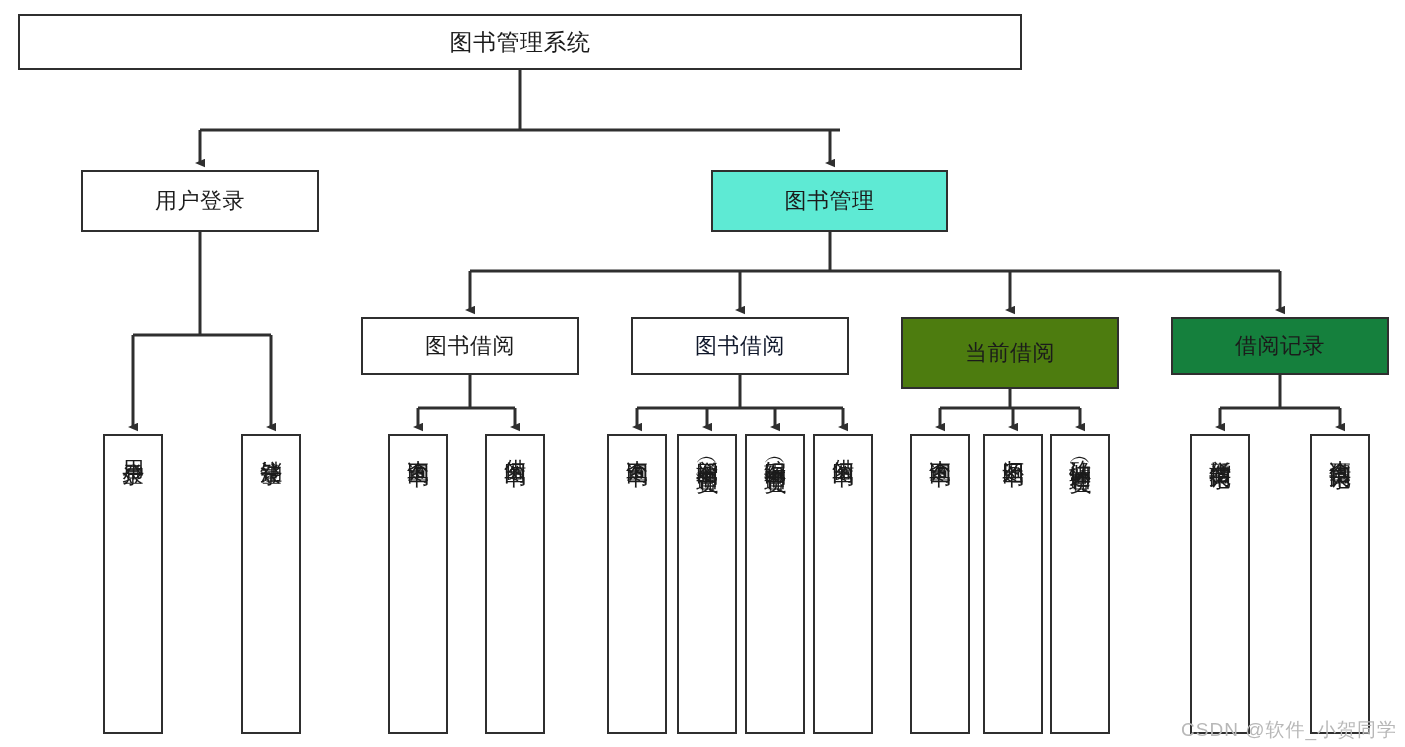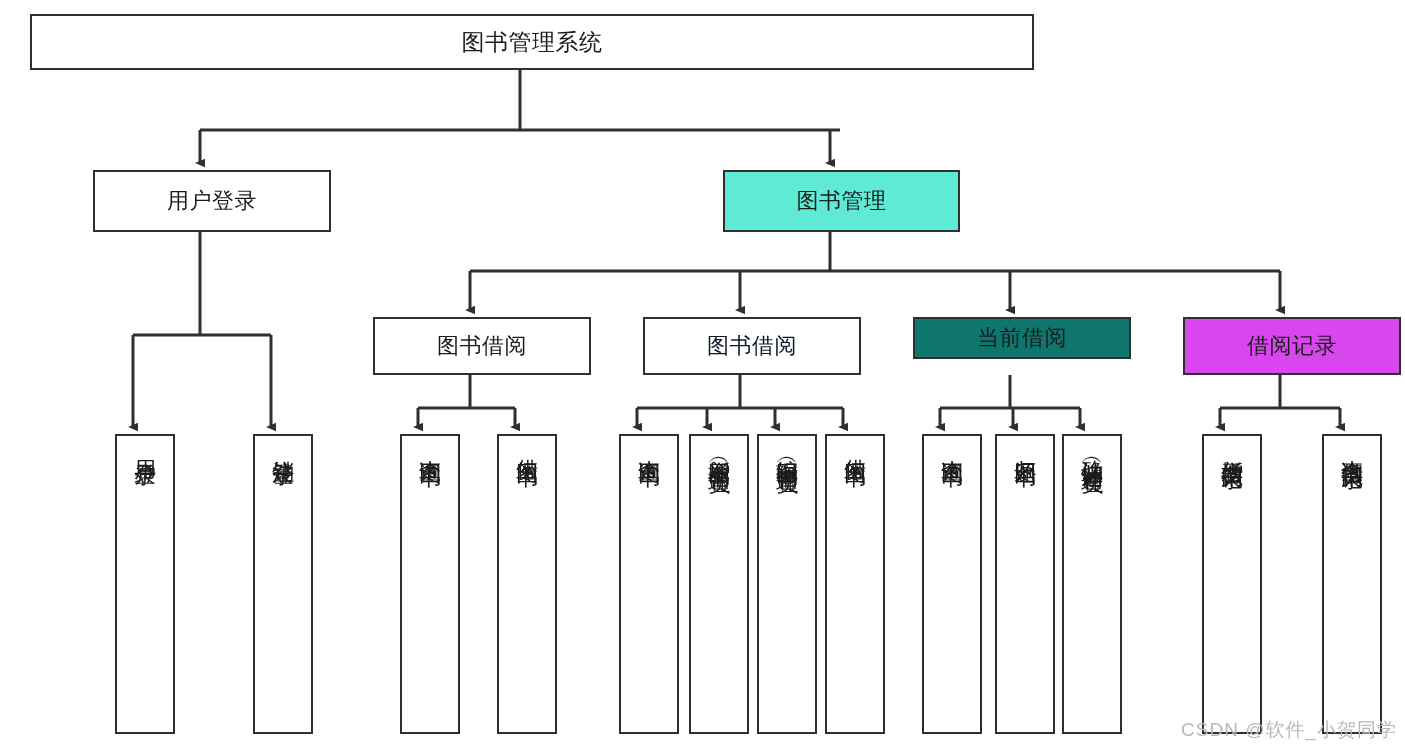--- a/index.html
+++ b/index.html
@@ -27,21 +27,20 @@
   }
   .node {
     position: absolute;
     box-sizing: border-box;
     border: 2px solid #84cc16;
     background: #ffffff;
     display: flex;
     align-items: center;
     justify-content: center;
     z-index: 2;
-    margin-left: 12px;
   }
   .node .node-label {
     color: #1b1b1b;
     text-align: center;
     line-height: 1.08;
     letter-spacing: 0.5px;
     white-space: nowrap;
   }
   .node.horizontal .node-label {
     font-size: 22px;
@@ -139,24 +138,24 @@
   <div class="node horizontal" style="left: 711px; top: 170px; width: 237px; height: 62px; border-color: rgb(47, 47, 47); background: #5eead4;">
     <span class="node-label" style="color: rgb(27, 27, 27);">图书管理</span>
   </div>
 
   <div class="node horizontal" style="left: 361px; top: 317px; width: 218px; height: 58px; border-color: rgb(47, 47, 47); background: rgb(255, 255, 255);">
     <span class="node-label" style="color: rgb(27, 27, 27);">图书借阅</span>
   </div>
   <div class="node horizontal" style="left: 631px; top: 317px; width: 218px; height: 58px; border-color: rgb(47, 47, 47); background: rgb(255, 255, 255);">
     <span class="node-label" style="color: #0f172a;">图书借阅</span>
   </div>
-  <div class="node horizontal" style="left: 901px; top: 317px; width: 218px; height: 42px; border-color: rgb(47, 47, 47); background: #0f766e;">
+  <div class="node horizontal" style="left: 901px; top: 317px; width: 218px; height: 72px; border-color: rgb(47, 47, 47); background: #4d7c0f;">
     <span class="node-label" style="color: rgb(27, 27, 27);">当前借阅</span>
   </div>
-  <div class="node horizontal" style="left: 1171px; top: 317px; width: 218px; height: 58px; border-color: rgb(47, 47, 47); background: #d946ef;">
+  <div class="node horizontal" style="left: 1171px; top: 317px; width: 218px; height: 58px; border-color: rgb(47, 47, 47); background: #15803d;">
     <span class="node-label" style="color: rgb(27, 27, 27);">借阅记录</span>
   </div>
 
   <div class="node vertical" style="left: 103px; top: 434px; width: 60px; height: 300px; border-color: rgb(47, 47, 47); background: rgb(255, 255, 255);">
     <span class="node-label" style="color: rgb(27, 27, 27);">用户登录</span>
   </div>
   <div class="node vertical" style="left: 241px; top: 434px; width: 60px; height: 300px; border-color: rgb(47, 47, 47); background: rgb(255, 255, 255);">
     <span class="node-label" style="color: rgb(27, 27, 27);">注销登录</span>
   </div>
   <div class="node vertical" style="left: 388px; top: 434px; width: 60px; height: 300px; border-color: rgb(47, 47, 47); background: rgb(255, 255, 255);">

